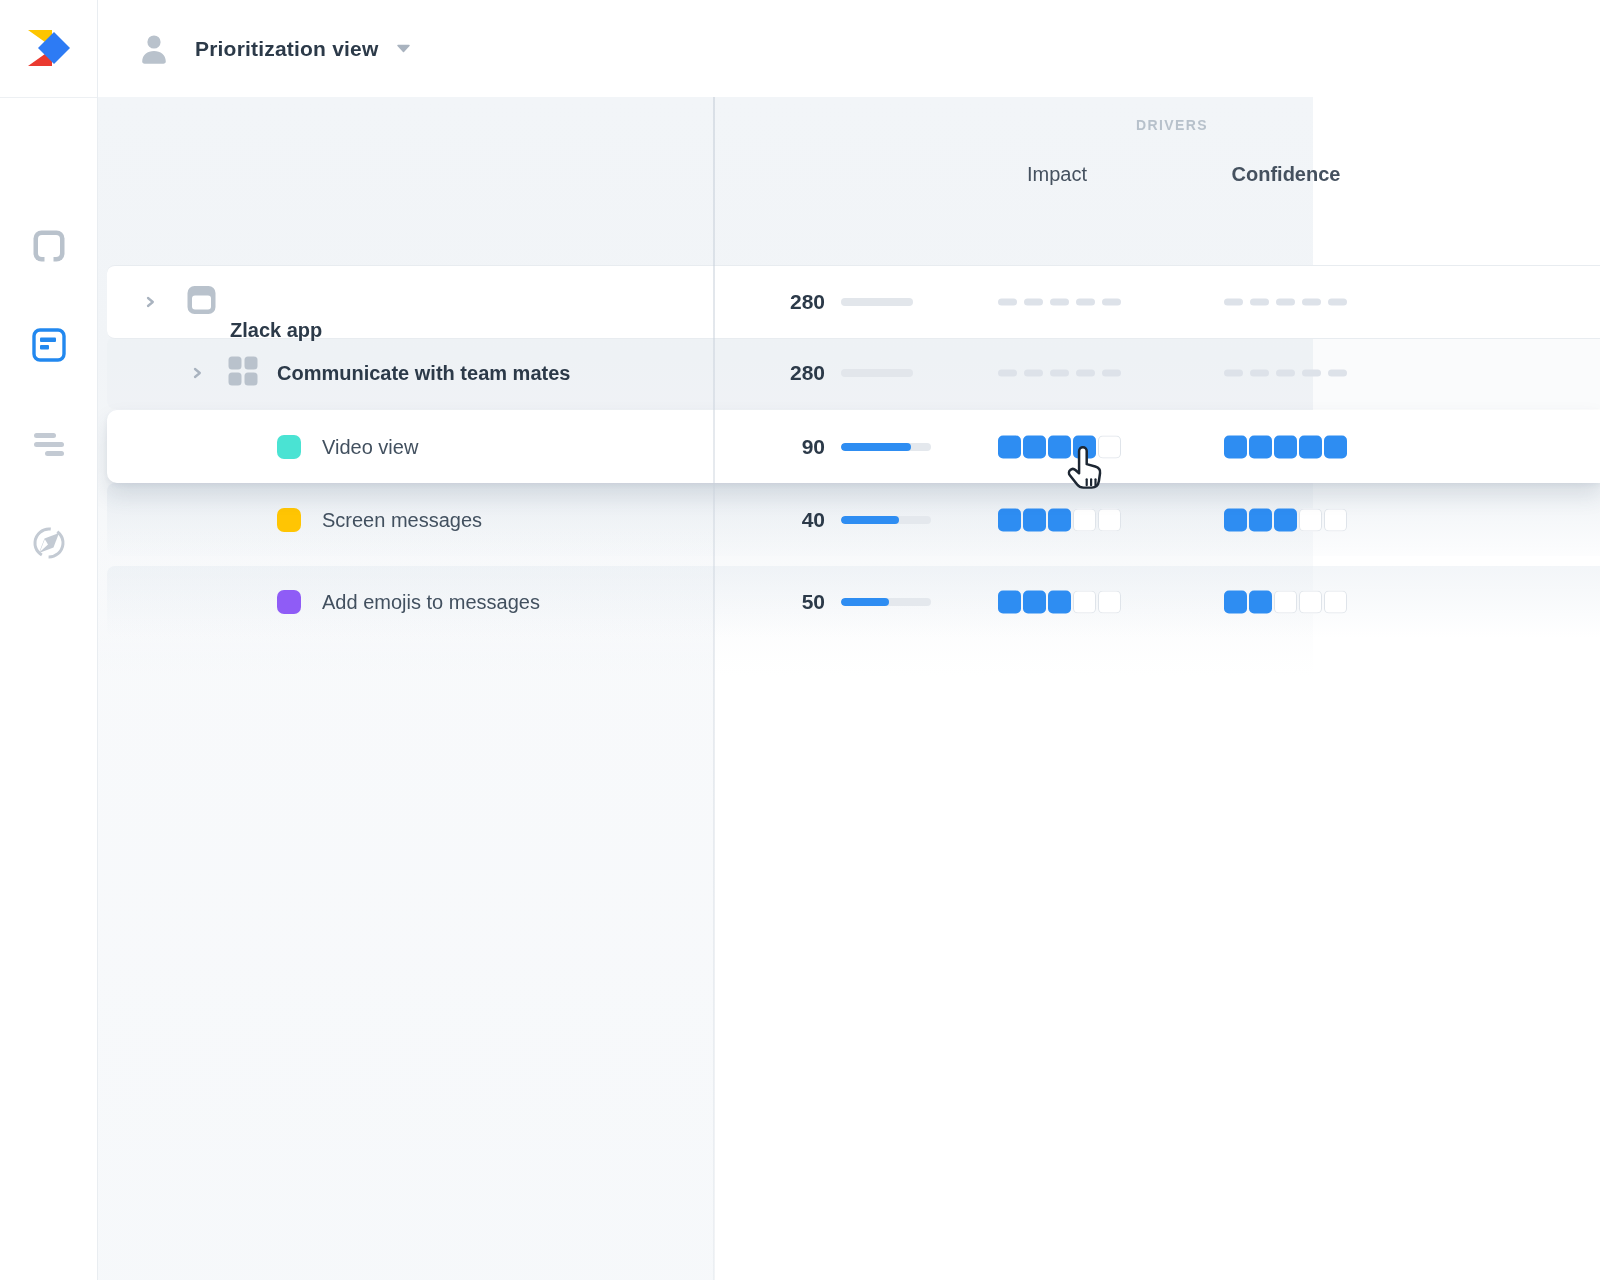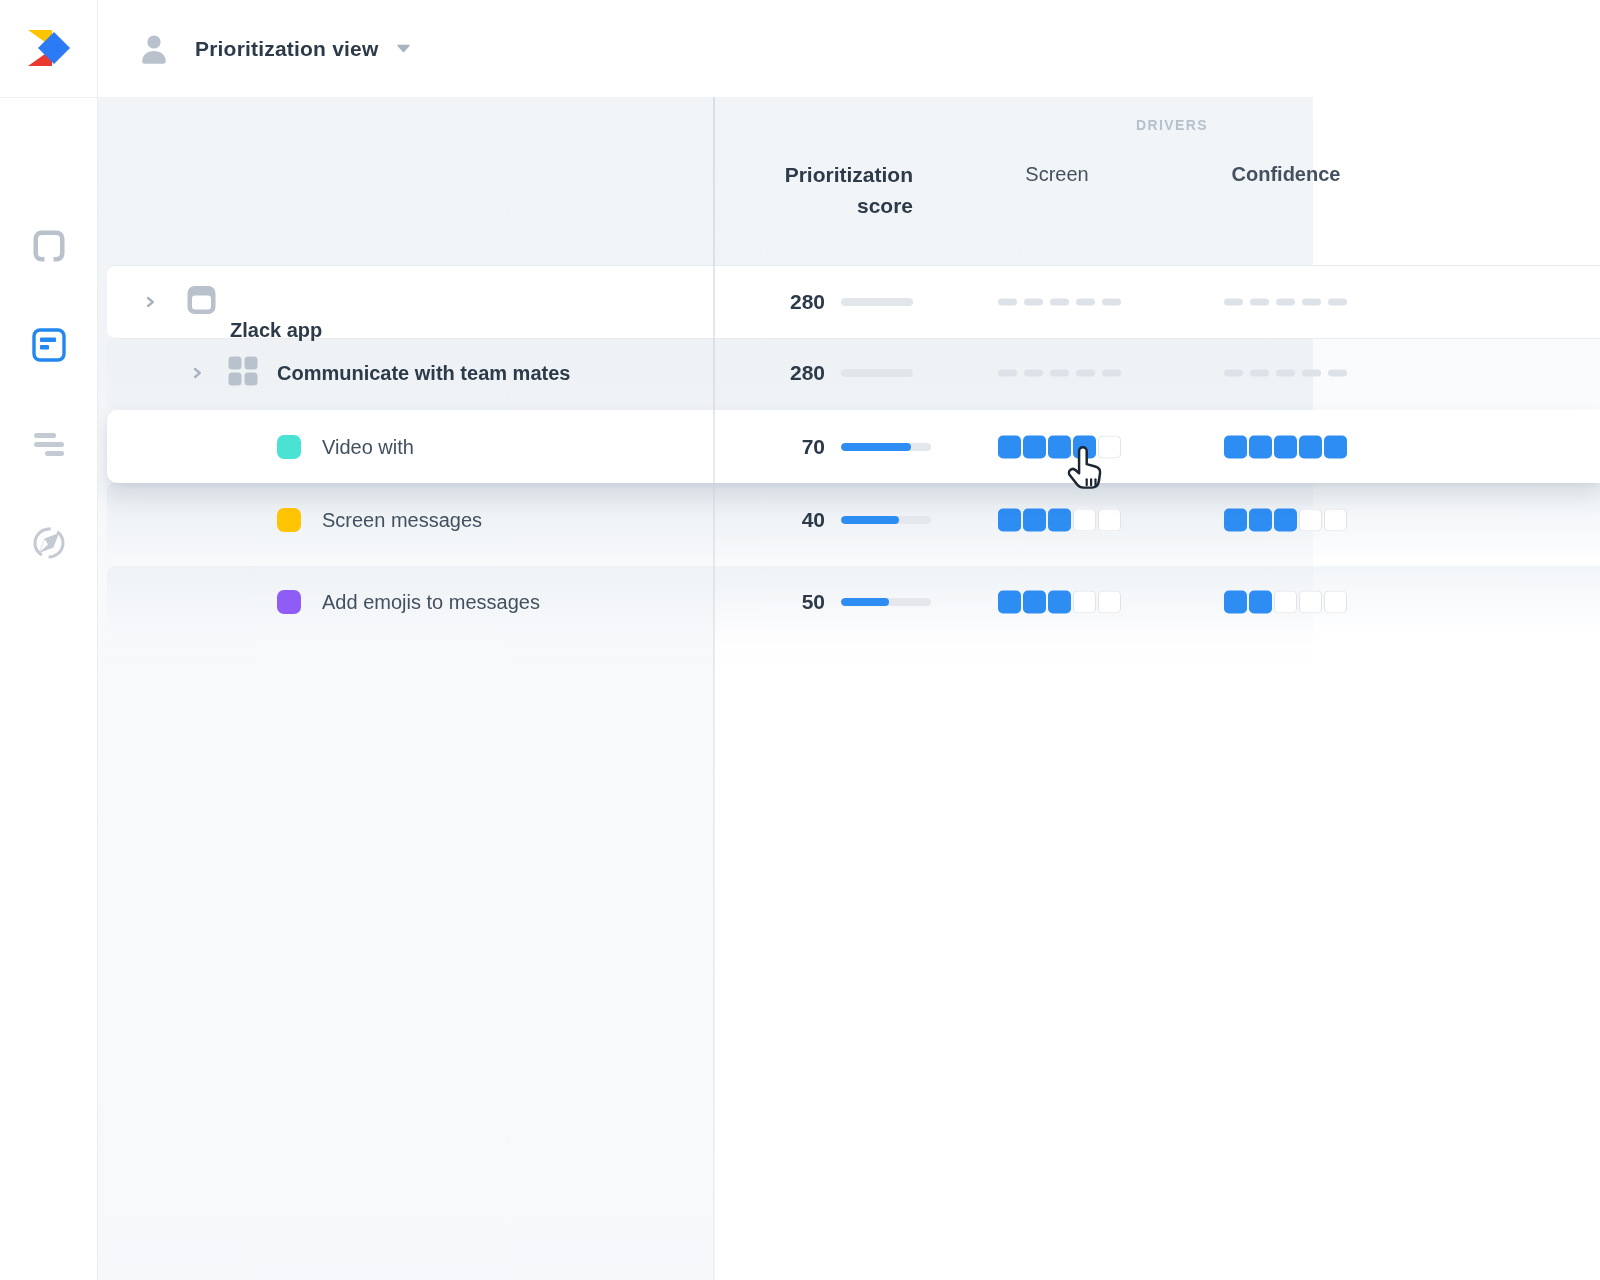--- a/index.html
+++ b/index.html
@@ -124,22 +124,21 @@
     <svg width="15" height="9" viewBox="0 0 15 9">
       <path d="M2 1.5 L13 1.5 L7.5 7.5 Z" fill="#a9b3bf" stroke="#a9b3bf" stroke-width="1.5" stroke-linejoin="round"></path>
     </svg>
   </span>
 </header>
 
 <main class="content">
   <div class="left-panel-tint"></div>
   <div class="v-divider"></div>
   <div class="drivers">DRIVERS</div>
-  <div class="col-head score">Prioritization score</div>
-  <div class="col-head impact">Screen</div>
+  <div class="col-head impact">Impact</div>
   <div class="col-head conf">Confidence</div>
   <div class="rows" id="rows">
       <div class="row row-card" style="top: 0px;">
         <span class="abs chev" style="left: 36px;">
           <svg width="15" height="15" viewBox="0 0 15 15">
             <path d="M5 3.5 L9.8 7.5 L5 11.5" stroke="#a9b3bf" stroke-width="2.3" fill="none" stroke-linecap="round" stroke-linejoin="round"></path>
           </svg>
         </span>
         <span class="abs" style="left: 79px;"><svg width="31" height="31" viewBox="0 0 31 31">
             <rect x="1.5" y="1.5" width="28" height="28" rx="7" fill="#b9c2cc"></rect>
@@ -190,22 +189,22 @@
         <div class="abs dashes confidence">
           <span class="dash"></span>
           <span class="dash"></span>
           <span class="dash"></span>
           <span class="dash"></span>
           <span class="dash"></span>
         </div>
       </div>
       <div class="row row-hovercard" style="top: 145px;">
         <span class="abs swatch" style="left: 170px; background: rgb(74, 227, 211);"></span>
-        <span class="abs i-label" style="left: 215px;">Video with</span>
-        <span class="abs score">70</span>
+        <span class="abs i-label" style="left: 215px;">Video view</span>
+        <span class="abs score">90</span>
         <span class="abs track">
           <span class="fill" style="width: 78%; background: rgb(46, 141, 242); display: block;"></span>
         </span>
         <div class="abs rating impact">
           <span class="cell" style="background: rgb(46, 141, 242);"></span>
           <span class="cell" style="background: rgb(46, 141, 242);"></span>
           <span class="cell" style="background: rgb(46, 141, 242);"></span>
           <span class="cell" style="background: rgb(46, 141, 242);"></span>
           <span class="cell empty"></span>
         </div>

